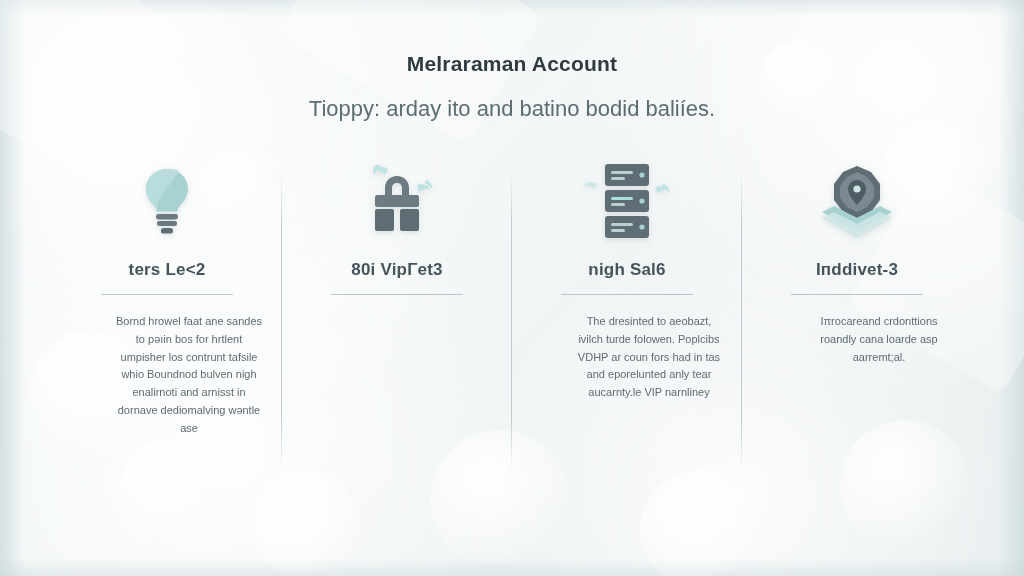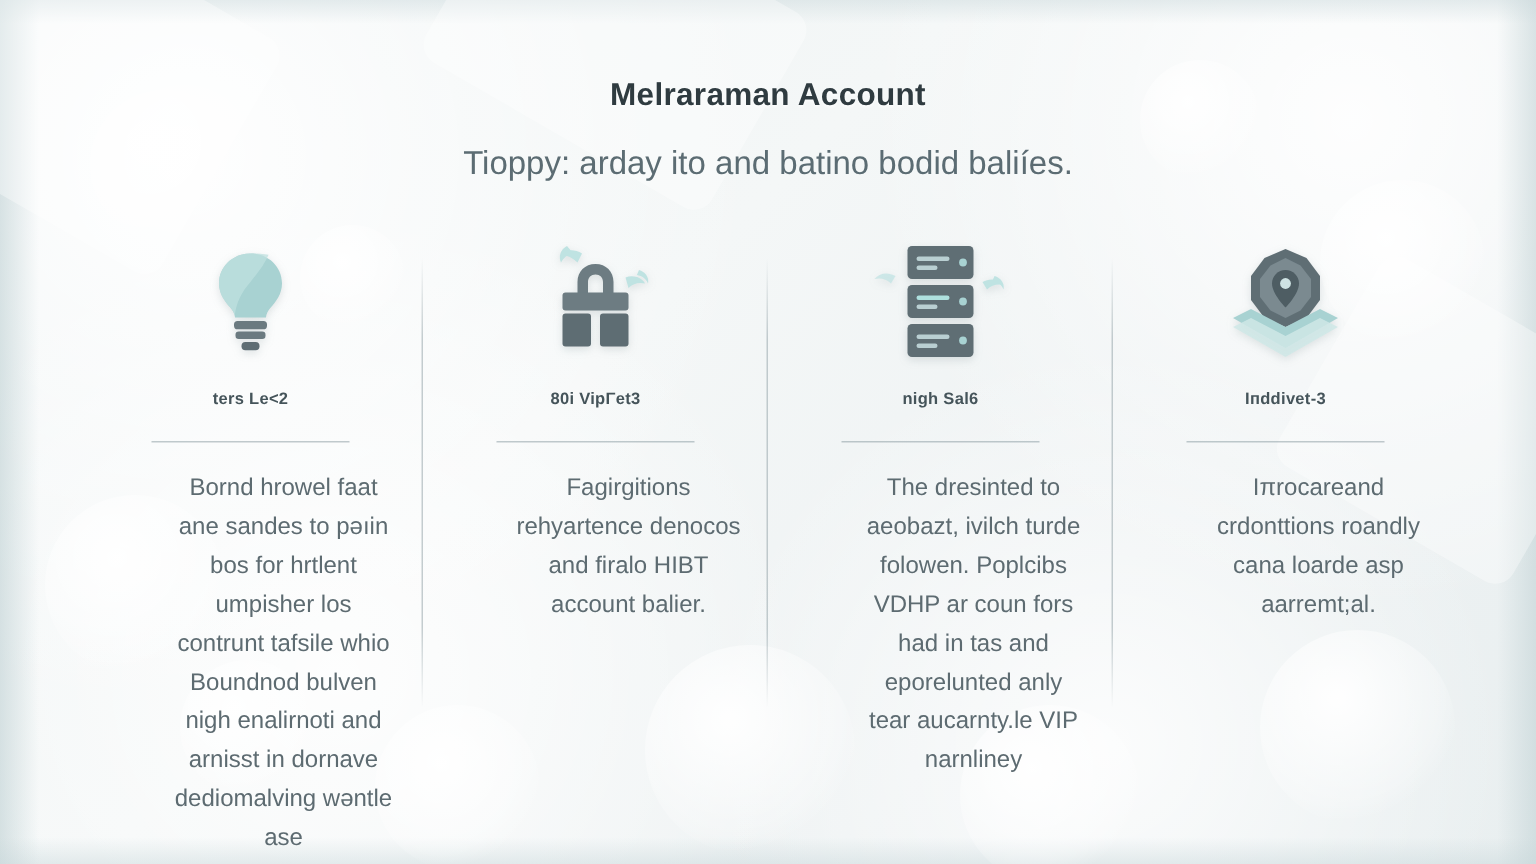--- a/index.html
+++ b/index.html
@@ -121,37 +121,37 @@
   .icon-wrap {
     height: 86px;
     display: flex;
     align-items: center;
     justify-content: center;
     margin-bottom: 16px;
     filter: drop-shadow(0 2px 3px rgba(90,110,115,0.18));
   }
 
   .col-heading {
-    font-size: 11px;
+    font-size: 17px;
     font-weight: bold;
     color: #45545a;
     text-align: center;
     letter-spacing: 0.2px;
     min-height: 20px;
   }
 
   .rule {
     width: 132px;
     height: 1px;
     background: rgba(120,140,146,0.45);
     margin: 14px 0 18px 0;
   }
 
   .col-body {
-    font-size: 16px;
+    font-size: 11px;
     line-height: 1.62;
     color: #5d6b71;
     text-align: center;
     max-width: 190px;
     margin-left: 44px;
   }
 </style>
 </head>
 <body>
 
@@ -207,21 +207,20 @@
             <path d="M63 23c5-2 11 0 13 4-4-1-8 0-11 3z" fill="#bfe3e2"></path>
             <path d="M72 18c4 1 7 5 6 9-1.3-3-4-5-7.4-5.6z" fill="#bfe3e2"></path>
             <path d="M43 14c-7 0-12 5-12 12v8h7v-8c0-3 2-5 5-5s5 2 5 5v8h7v-8c0-7-5-12-12-12z" fill="#6d7c82"></path>
             <rect x="21" y="33" width="44" height="12" rx="2" fill="#6d7c82"></rect>
             <rect x="21" y="47" width="19" height="22" rx="2" fill="#5e6d73"></rect>
             <rect x="46" y="47" width="19" height="22" rx="2" fill="#5e6d73"></rect>
           </svg>
         </div>
         <div class="col-heading">80i VipΓet3</div>
         <div class="rule"></div>
-        <div class="col-body">Fagirgitions rehyartence denocos and firalo HIBT account balier.</div>
       </div>
 
       <div class="col divided">
         <div class="icon-wrap">
           <svg width="92" height="86" viewBox="0 0 92 86" aria-hidden="true">
             <rect x="24" y="6" width="44" height="22" rx="3" fill="#5f6e74"></rect>
             <rect x="24" y="32" width="44" height="22" rx="3" fill="#5f6e74"></rect>
             <rect x="24" y="58" width="44" height="22" rx="3" fill="#5f6e74"></rect>
             <rect x="30" y="13" width="22" height="3" rx="1.5" fill="#b9cfd2"></rect>
             <rect x="30" y="19" width="14" height="3" rx="1.5" fill="#b9cfd2"></rect>

